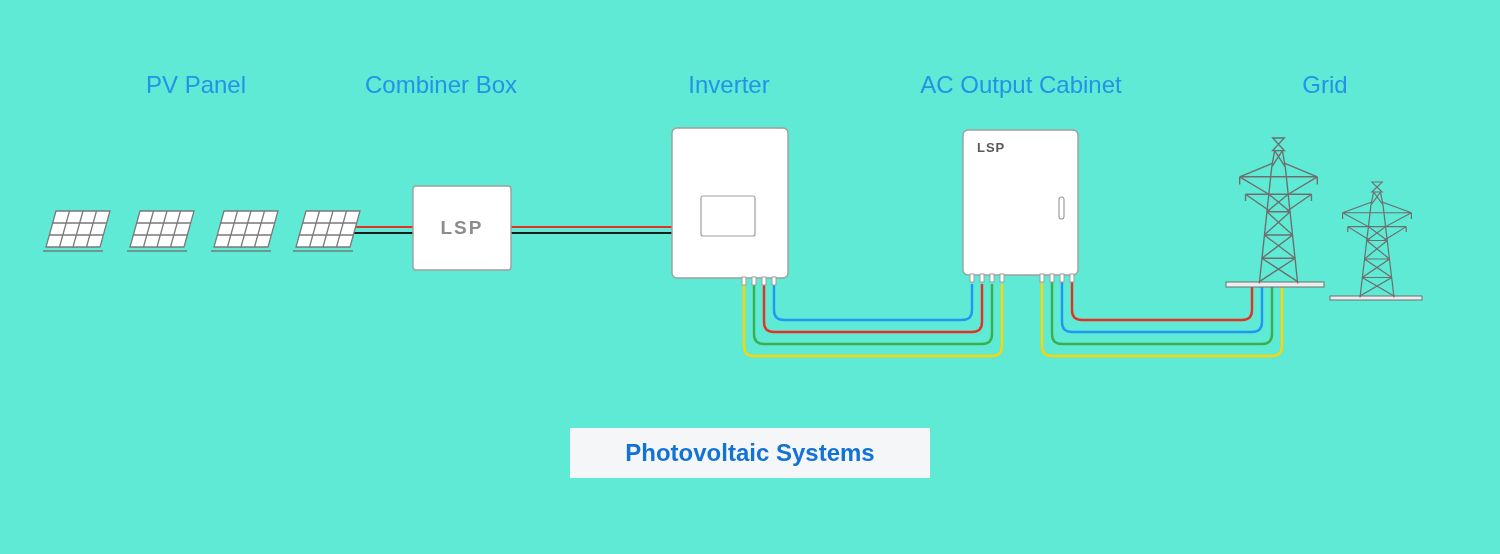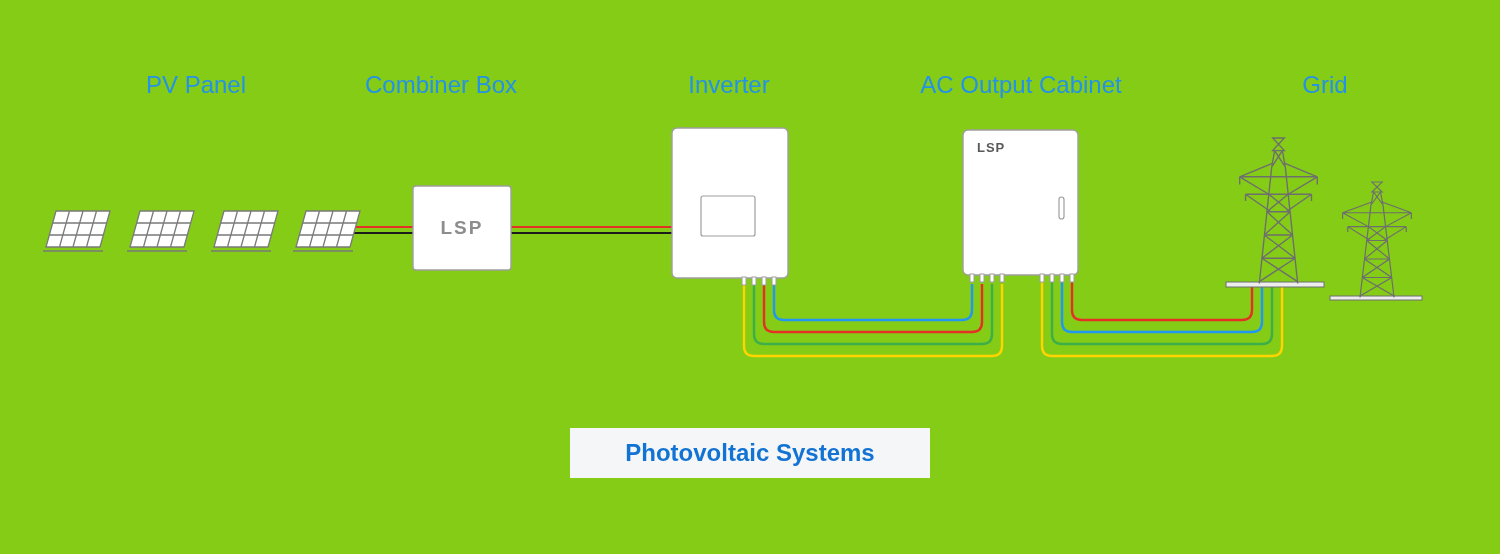--- a/index.html
+++ b/index.html
@@ -4,21 +4,21 @@
 <style>
   html, body {
     margin: 0;
     padding: 0;
     background: #ffffff;
   }
   .stage {
     position: relative;
     width: 1500px;
     height: 554px;
-    background: #84cc16;
+    background: #5eead4;
     overflow: hidden;
     font-family: "Liberation Sans", "DejaVu Sans", sans-serif;
   }
   svg text {
     font-family: "Liberation Sans", "DejaVu Sans", sans-serif;
   }
   .component-label text {
     font-size: 24px;
   }
   .brand-lg {

